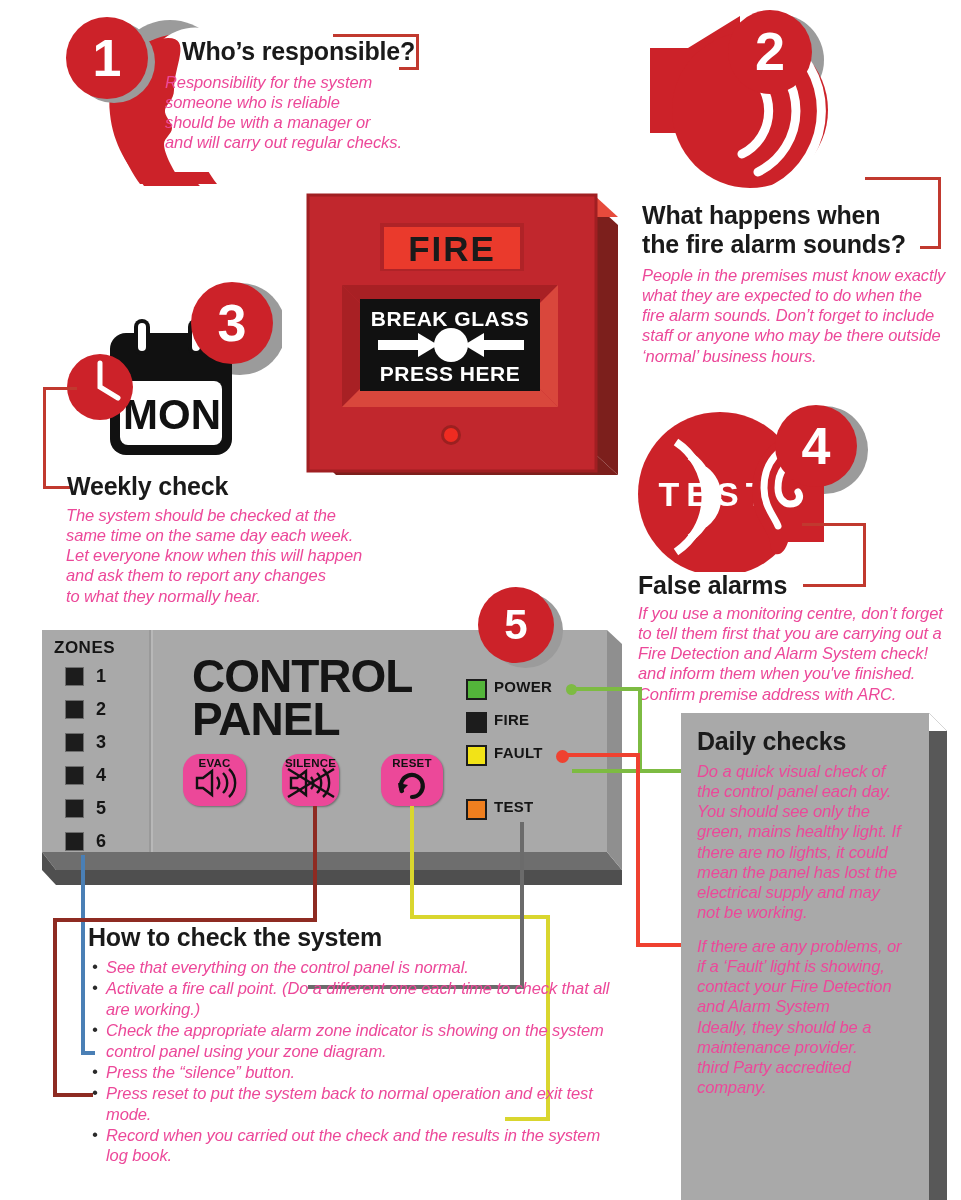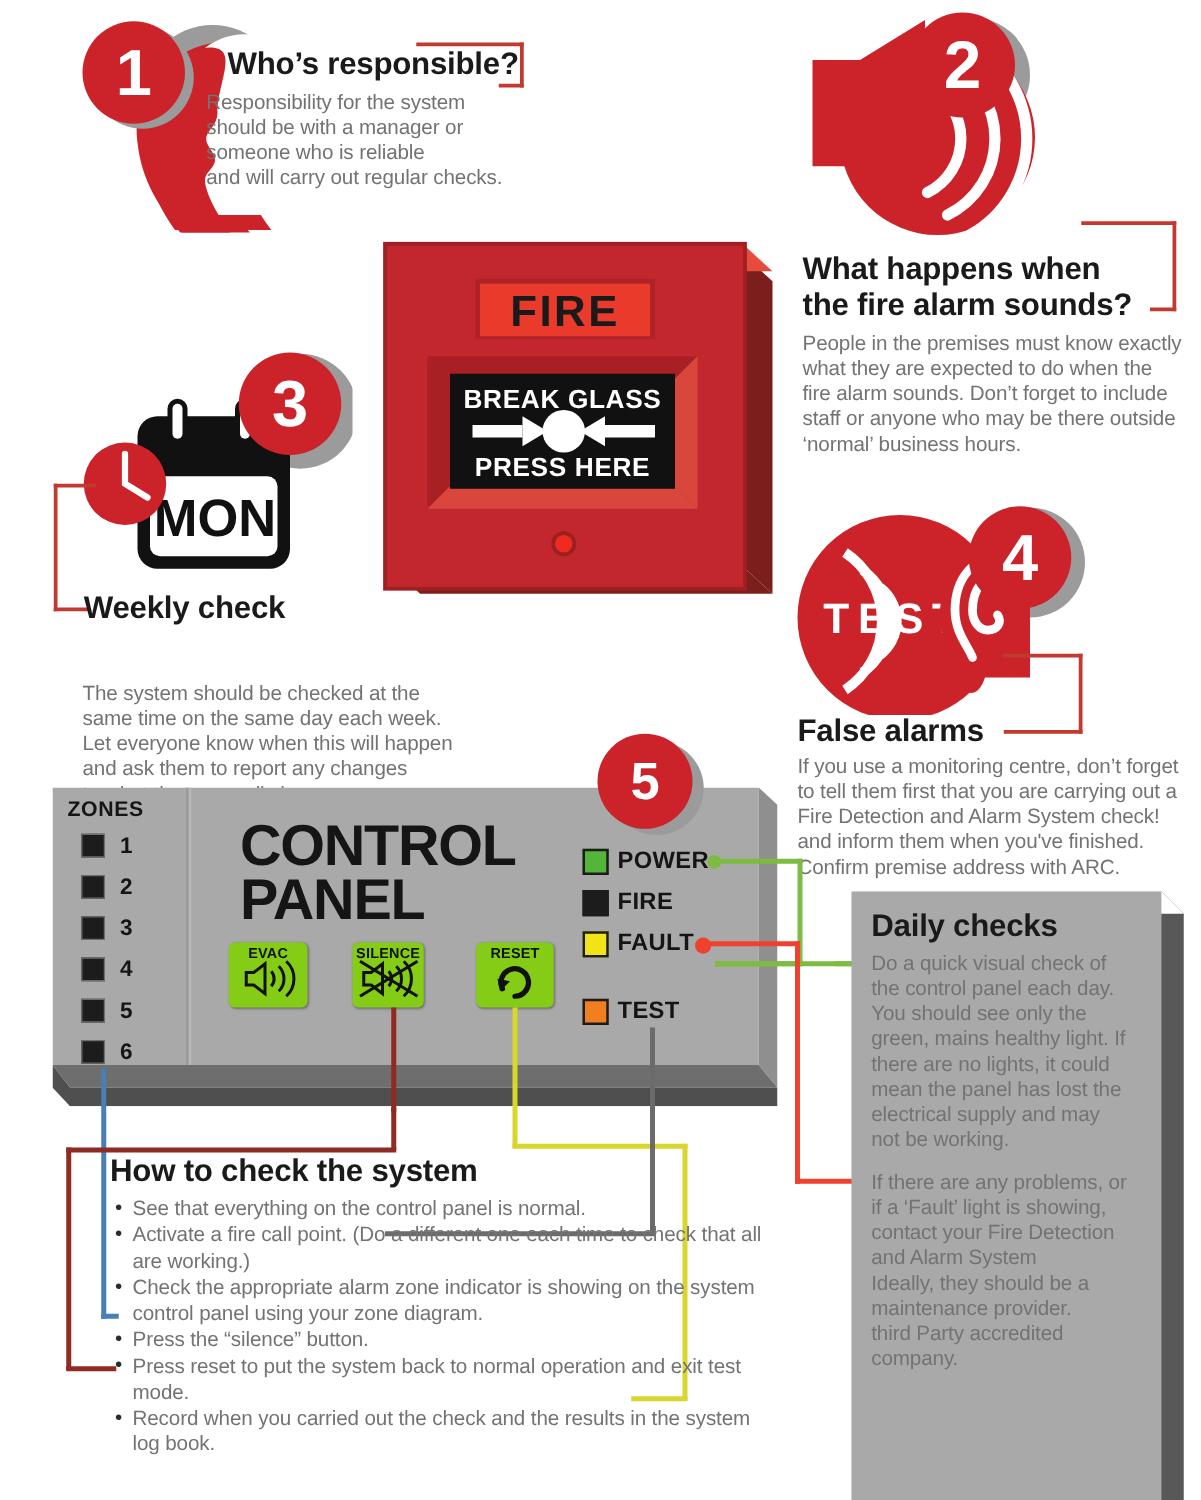--- a/index.html
+++ b/index.html
@@ -14,23 +14,24 @@
   .abs { position: absolute; }
 
   
   .h-title {
     font-weight: bold;
     color: #1a1a1a;
     letter-spacing: -0.2px;
     line-height: 1.05;
   }
   .body-txt {
-    color: #737373;
+    color: #ec4899;
     line-height: 1.22;
     letter-spacing: -0.1px;
+    font-style: italic;
   }
 
   
   .badge {
     position: absolute;
     border-radius: 50%;
     background: #cc2229;
     color: #fff;
     font-weight: bold;
     display: flex;
@@ -56,23 +57,23 @@
   
   .callpoint-wrap { position:absolute; }
   .zone-sq {
     position:absolute; width:19px; height:19px; background:#1c1c1c;
     border:1px solid #6d6d6d;
   }
   .zone-num { position:absolute; font-weight:bold; color:#151515; font-size:18px; }
   .led {
     position:absolute; width:21px; height:21px; border:2px solid #1c1c1c;
   }
-  .led-lbl { position:absolute; font-weight:bold; color:#151515; font-size:19px; letter-spacing:0.3px; }
+  .led-lbl { position:absolute; font-weight:bold; color:#151515; font-size:15px; letter-spacing:0.3px; }
   .pbtn {
-    position:absolute; background:#84cc16; border-radius:5px;
+    position:absolute; background:#ec4899; border-radius:17px;
     box-shadow: 1px 1px 2px rgba(0,0,0,.35);
     display:flex; flex-direction:column; align-items:center; justify-content:flex-start;
   }
   .pbtn-lbl { font-size:11.5px; font-weight:bold; color:#111; margin-top:3px; letter-spacing:0.2px; }
 
   ul.bullets { list-style:none; }
   ul.bullets li {
     position:relative; padding-left:16px; margin-bottom:1px;
   }
   ul.bullets li:before {
@@ -102,22 +103,22 @@
       <text x="55" y="62" text-anchor="middle" fill="#ffffff" font-family="Liberation Sans, sans-serif" font-size="52" font-weight="bold">1</text>
     </svg>
 
     <div class="ln ln-h abs" style="left:333px;top:34px;width:86px;"></div>
     <div class="ln ln-v abs" style="left:416px;top:34px;height:36px;"></div>
     <div class="ln ln-h abs" style="left:399px;top:67px;width:20px;"></div>
 
     <div class="h-title abs" style="left:165px;top:38px;font-size:25px;margin-left:17px;">Who’s responsible?</div>
     <div class="body-txt abs" style="left:165px;top:72px;width:300px;font-size:16.5px;">
       <div>Responsibility for the system</div>
+      <div>someone who is reliable</div>
       <div>should be with a manager or</div>
-      <div>someone who is reliable</div>
       <div>and will carry out regular checks.</div>
     </div>
   </div>
 
   <div class="abs" style="left:620px;top:0;width:341px;height:380px;">
     <svg class="abs" style="left:10px;top:8px;" width="210" height="200" viewBox="0 0 210 200">
       <circle cx="148" cy="52" r="46" fill="#9b9b9b"></circle>
 
       <path d="M20 40 L20 125 L58 125 L110 176 L110 8 L58 40 Z" fill="#cc2229"></path>
       <circle cx="120" cy="102" r="78" fill="#cc2229"></circle>
@@ -198,21 +199,21 @@
 
       <circle cx="170" cy="42" r="41" fill="#cc2229"></circle>
       <text x="170" y="60" text-anchor="middle" fill="#ffffff" font-family="Liberation Sans, sans-serif" font-size="52" font-weight="bold">3</text>
     </svg>
 
     <div class="ln ln-h abs" style="left:43px;top:112px;width:34px;"></div>
     <div class="ln ln-v abs" style="left:43px;top:112px;height:102px;"></div>
     <div class="ln ln-h abs" style="left:43px;top:211px;width:28px;"></div>
 
     <div class="h-title abs" style="left:67px;top:198px;font-size:25px;">Weekly check</div>
-    <div class="body-txt abs" style="left:66px;top:230px;width:340px;font-size:16.5px;margin-top:40px;">
+    <div class="body-txt abs" style="left:66px;top:230px;width:340px;font-size:16.5px;">
       <div>The system should be checked at the</div>
       <div>same time on the same day each week.</div>
       <div>Let everyone know when this will happen</div>
       <div>and ask them to report any changes</div>
       <div>to what they normally hear.</div>
     </div>
   </div>
 
   <div class="abs" style="left:620px;top:400px;width:341px;height:300px;">
     <svg class="abs" style="left:8px;top:2px;" width="240" height="185" viewBox="0 0 240 185">

